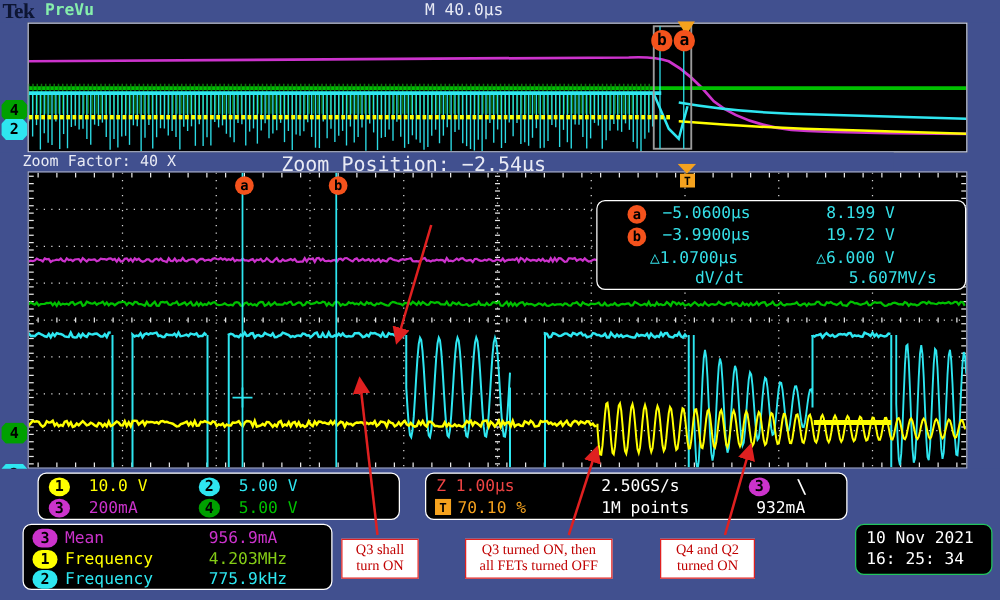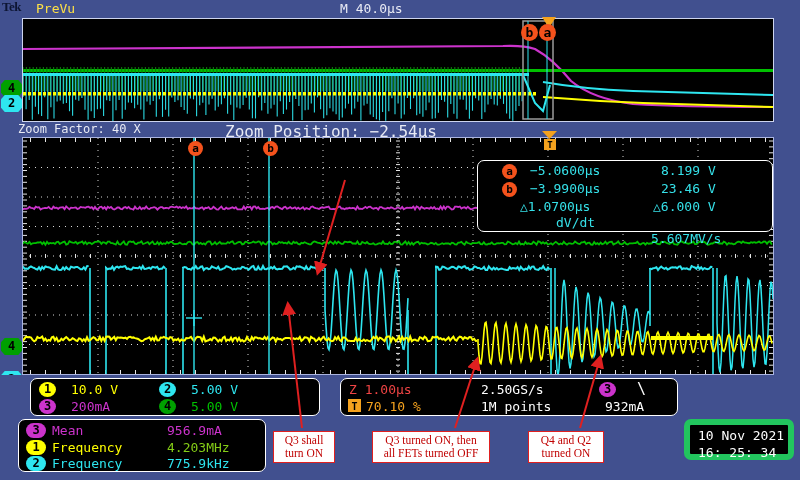--- a/index.html
+++ b/index.html
@@ -7,24 +7,24 @@
     width:800px; height:480px; overflow:hidden;
     background:#3b4a8c;
     font-family:"DejaVu Sans Mono", monospace;
   }
   #root { position:relative; width:800px; height:480px; background:#41508f; }
 
   
   .topbar { position:absolute; left:0; top:0; width:800px; height:18px; background:#41508f; }
   .tek-logo {
     position:absolute; left:2px; top:-1px; color:#0d1533;
-    font-family:"Liberation Serif", serif; font-weight:bold; font-size:13px;
+    font-family:"Liberation Serif", serif; font-weight:bold; font-size:17px;
     letter-spacing:-0.5px;
   }
-  .prevu { position:absolute; left:36px; top:1px; color:#fde047; font-size:13px; }
+  .prevu { position:absolute; left:36px; top:1px; color:#86efac; font-size:13px;font-weight:bold; }
   .mtime { position:absolute; left:340px; top:1px; color:#e8eaf4; font-size:13px; }
 
   
   .overview {
     position:absolute; left:22px; top:18px; width:752px; height:104px;
     background:#000; border:1px solid #cdd4ee;
   }
   .ov-inner { position:absolute; inset:0; overflow:hidden; }
 
   
@@ -71,21 +71,21 @@
   .chbadge.r { border-radius:50%; width:17px; }
   .val { position:absolute; font-size:13px; }
 
   .ann {
     position:absolute; background:#fff; border:1px solid #e02020;
     color:#c00000; font-family:"Liberation Serif", serif; font-size:11.5px;
     text-align:center; line-height:13px; padding:2px 4px;
   }
   .datebox {
     position:absolute; left:684px; top:419px; width:110px; height:41px;
-    background:#000; border:6px solid #22c55e; border-radius:7px;
+    background:#000; border:1px solid #22c55e; border-radius:7px;
     color:#fff; font-size:13px;
   }
 </style>
 </head>
 <body>
 
 <div id="root">
 
   <div class="topbar">
     <div class="tek-logo">Tek</div>
@@ -905,29 +905,29 @@
 
   <div class="curbox">
     <div class="row" style="top:2px;">
       <div class="abadge" style="left:24px;top:1px;">a</div>
       <div class="c-t">−5.0600µs</div>
       <div class="c-v">8.199 V</div>
     </div>
     <div class="row" style="top:20px;">
       <div class="abadge" style="left:24px;top:1px;">b</div>
       <div class="c-t">−3.9900µs</div>
-      <div class="c-v">23.46 V</div>
+      <div class="c-v">19.72 V</div>
     </div>
     <div class="row" style="top:38px;">
       <div class="c-t" style="left:42px;">△1.0700µs</div>
       <div class="c-v" style="left:175px;">△6.000 V</div>
     </div>
     <div class="row" style="top:54px;">
       <div class="c-t" style="left:78px;">dV/dt</div>
-      <div class="c-v" style="left:173px;margin-top:16px;">5.607MV/s</div>
+      <div class="c-v" style="left:201px;">5.607MV/s</div>
     </div>
   </div>
 
   <div class="botbar">
 
     <div class="panel" style="left:30px;top:3px;width:290px;height:38px;">
       <div class="chbadge r" style="left:8px;top:3px;background:#ffff00;">1</div>
       <div class="val" style="left:40px;top:3px;color:#ffff00;">10.0 V</div>
       <div class="chbadge r" style="left:128px;top:3px;background:#2ee6f0;">2</div>
       <div class="val" style="left:160px;top:3px;color:#2ee6f0;">5.00 V</div>

